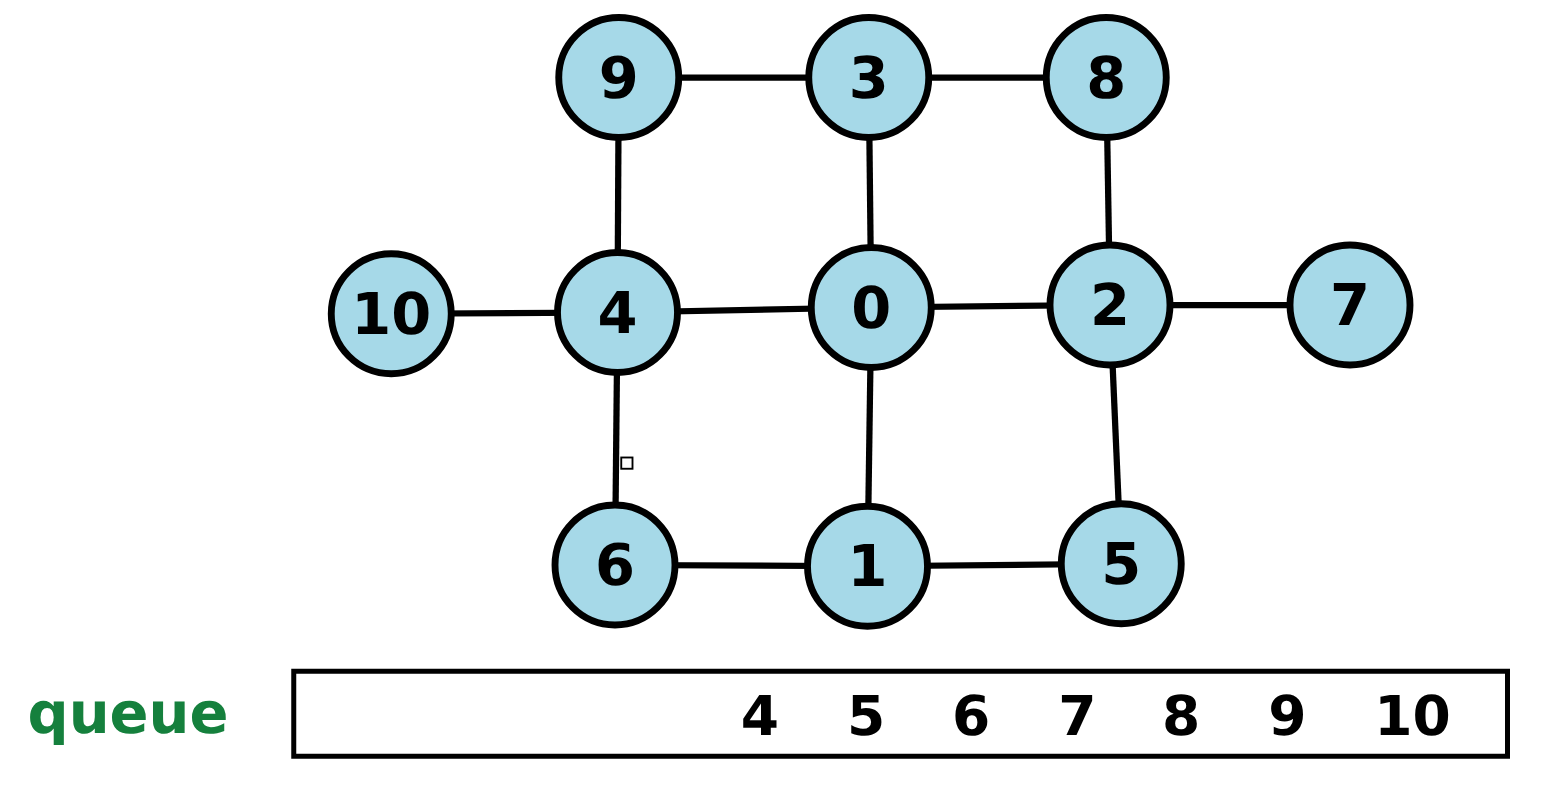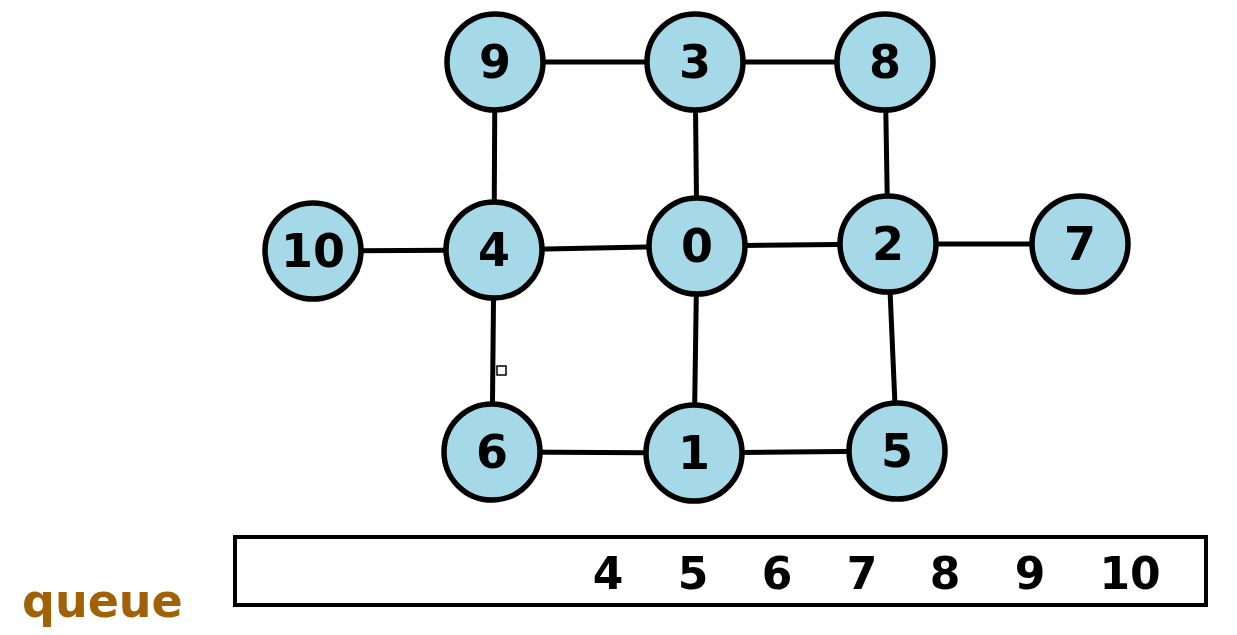--- a/index.html
+++ b/index.html
@@ -16,24 +16,24 @@
     overflow: hidden;
   }
   #graph-svg {
     position: absolute;
     left: 0;
     top: 0;
   }
   #queue-label {
     position: absolute;
     left: 22px;
-    top: 574px;
+    top: 543px;
     font-size: 46px;
     font-weight: bold;
-    color: #a16207;
+    color: #15803d;
     letter-spacing: 0px;
   }
   #queue-box {
     position: absolute;
     box-sizing: border-box;
     background: #ffffff;
     border: 4px solid #000000;
   }
   .queue-item {
     position: absolute;

